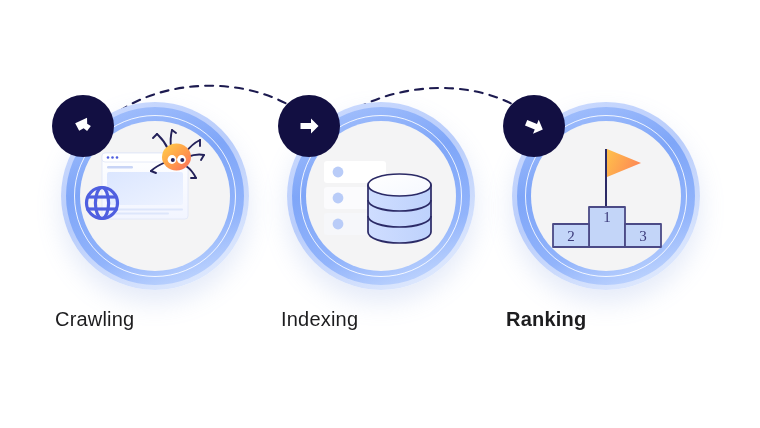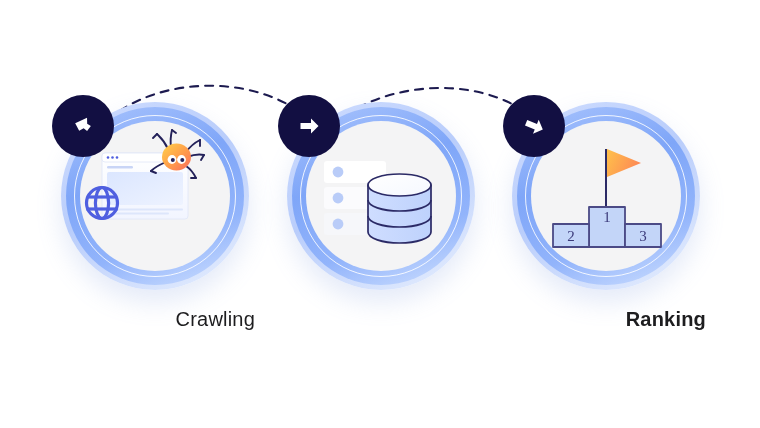--- a/index.html
+++ b/index.html
@@ -100,21 +100,21 @@
     width: 150px;
     height: 150px;
     z-index: 3;
   }
 
   
   .caption {
     position: absolute;
     top: 308px;
     width: 200px;
-    text-align: right;
+    text-align: left;
     font-size: 20px;
     color: #1d1d1f;
     letter-spacing: 0.2px;
   }
   .cap-1 { left: 55px; }
   .cap-2 { left: 281px; }
   .cap-3 { left: 506px; font-weight: bold; }
 </style>
 </head>
 <body>
@@ -274,15 +274,16 @@
     <div class="badge">
       <svg width="30" height="30" viewBox="0 0 30 30">
         <g transform="rotate(22 15 15)">
           <path d="M6.5 12 L17 12 L17 7.4 L24.5 15 L17 22.6 L17 18 L6.5 18 Z" fill="#ffffff"></path>
         </g>
       </svg>
     </div>
   </div>
 
   <div class="caption cap-1">Crawling</div>
+  <div class="caption cap-2">Indexing</div>
   <div class="caption cap-3">Ranking</div>
 
 </div>
 
 </body></html>

